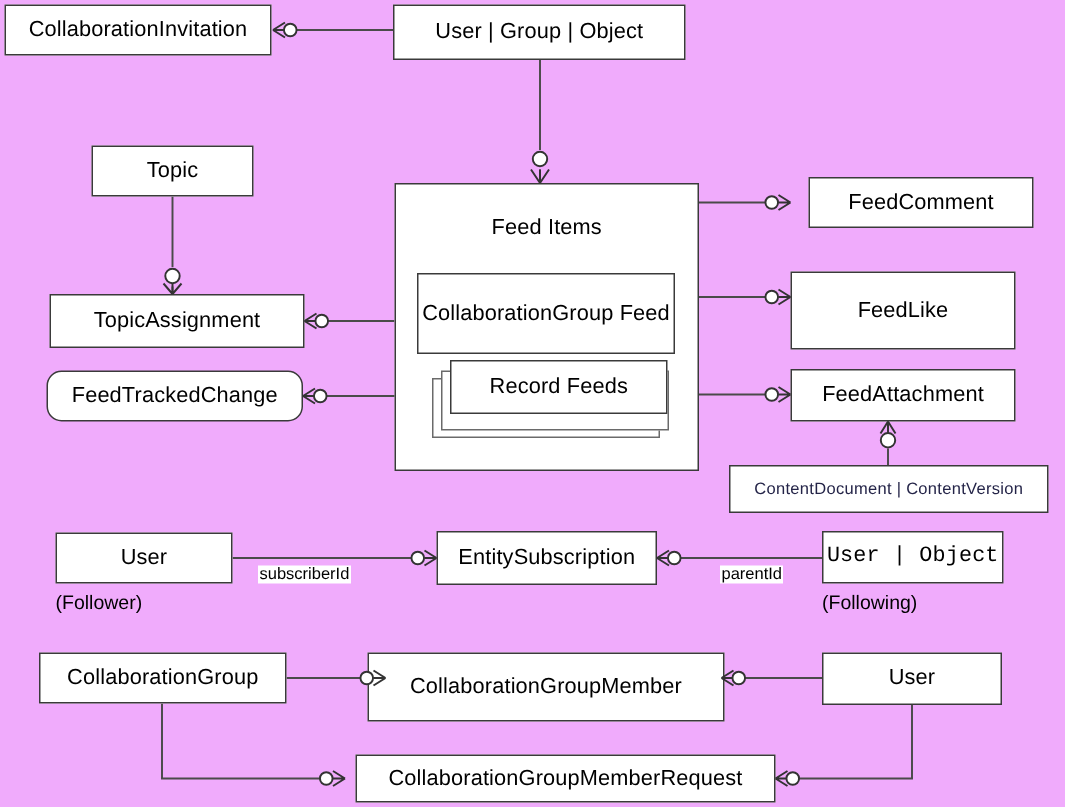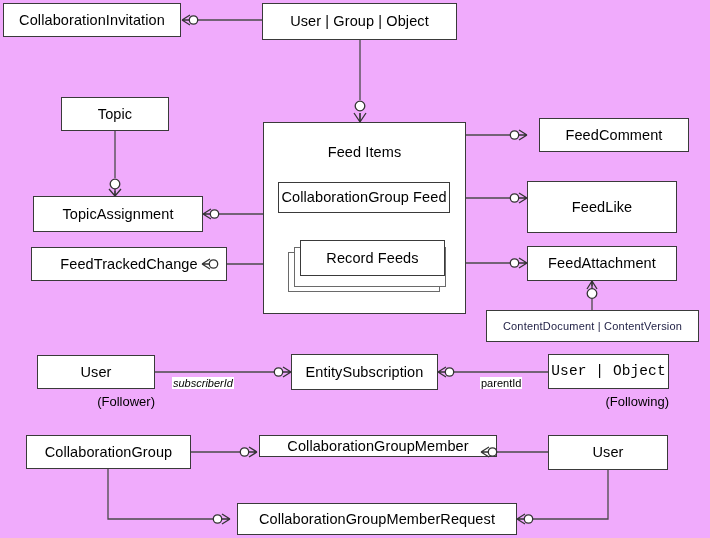--- a/index.html
+++ b/index.html
@@ -52,21 +52,21 @@
     position: absolute;
     box-sizing: border-box;
     border: 1.4px solid #6a6a6a;
     background: #ffffff;
     z-index: 2;
   }
   .caption {
     position: absolute;
     font-size: 13px;
     color: #000;
-    text-align: right;
+    text-align: left;
     white-space: nowrap;
     z-index: 3;
   }
   .edge-label {
     position: absolute;
     font-size: 11px;
     color: #000;
     white-space: nowrap;
     z-index: 5;
     background: #ffffff;
@@ -224,27 +224,27 @@
   </svg>
 
   <div class="box" style="left:3px; top:3px; width:178px; height:34px;">CollaborationInvitation</div>
 
   <div class="box" style="left:262px; top:3px; width:195px; height:37px;">User | Group | Object</div>
 
   <div class="box" style="left:61px; top:97px; width:108px; height:34px;">Topic</div>
 
   <div class="box" style="left:33px; top:196px; width:170px; height:36px;">TopicAssignment</div>
 
-  <div class="box" style="left:31px; top:247px; width:196px; height:34px;">FeedTrackedChange</div>
+  <div class="box" style="left:31px; top:247px; width:171px; height:34px;border-radius:10px;">FeedTrackedChange</div>
 
   <div class="box group-title" style="left:263px; top:122px; width:203px; height:192px;">
     <span class="group-label">Feed Items</span>
   </div>
 
-  <div class="box" style="left:278px; top:182px; width:172px; height:31px; z-index:5;">CollaborationGroup Feed</div>
+  <div class="box" style="left:278px; top:182px; width:172px; height:54px; z-index:5;">CollaborationGroup Feed</div>
 
   <div class="stack-shadow" style="left:288px; top:252px; width:152px; height:40px; z-index:4;"></div>
   <div class="stack-shadow" style="left:294px; top:247px; width:152px; height:40px; z-index:5;"></div>
   <div class="box" style="left:300px; top:240px; width:145px; height:36px; z-index:6;">Record Feeds</div>
 
   <div class="box" style="left:527px; top:118px; width:150px; height:34px;margin-left:12px;">FeedComment</div>
 
   <div class="box" style="left:527px; top:181px; width:150px; height:52px;">FeedLike</div>
 
   <div class="box" style="left:527px; top:246px; width:150px; height:35px;">FeedAttachment</div>
@@ -254,25 +254,25 @@
   <div class="box" style="left:37px; top:355px; width:118px; height:34px;">User</div>
 
   <div class="caption" style="left:37px; top:394px; width:118px;">(Follower)</div>
 
   <div class="box" style="left:291px; top:354px; width:147px; height:36px;">EntitySubscription</div>
 
   <div class="box" style="left:548px; top:354px; width:121px; height:35px;font-family:Liberation Mono, monospace;">User | Object</div>
 
   <div class="caption" style="left:548px; top:394px; width:121px;">(Following)</div>
 
-  <div class="edge-label" style="left:172px; top:377px;font-style:italic;">subscriberId</div>
+  <div class="edge-label" style="left:172px; top:377px;">subscriberId</div>
 
   <div class="edge-label" style="left:480px; top:377px;">parentId</div>
 
   <div class="box" style="left:26px; top:435px; width:165px; height:34px;">CollaborationGroup</div>
 
-  <div class="box" style="left:259px; top:435px; width:238px; height:22px;">CollaborationGroupMember</div>
+  <div class="box" style="left:245px; top:435px; width:238px; height:46px;">CollaborationGroupMember</div>
 
   <div class="box" style="left:548px; top:435px; width:120px; height:35px;">User</div>
 
   <div class="box" style="left:237px; top:503px; width:280px; height:32px;">CollaborationGroupMemberRequest</div>
 
 </div>
 
 </body></html>

